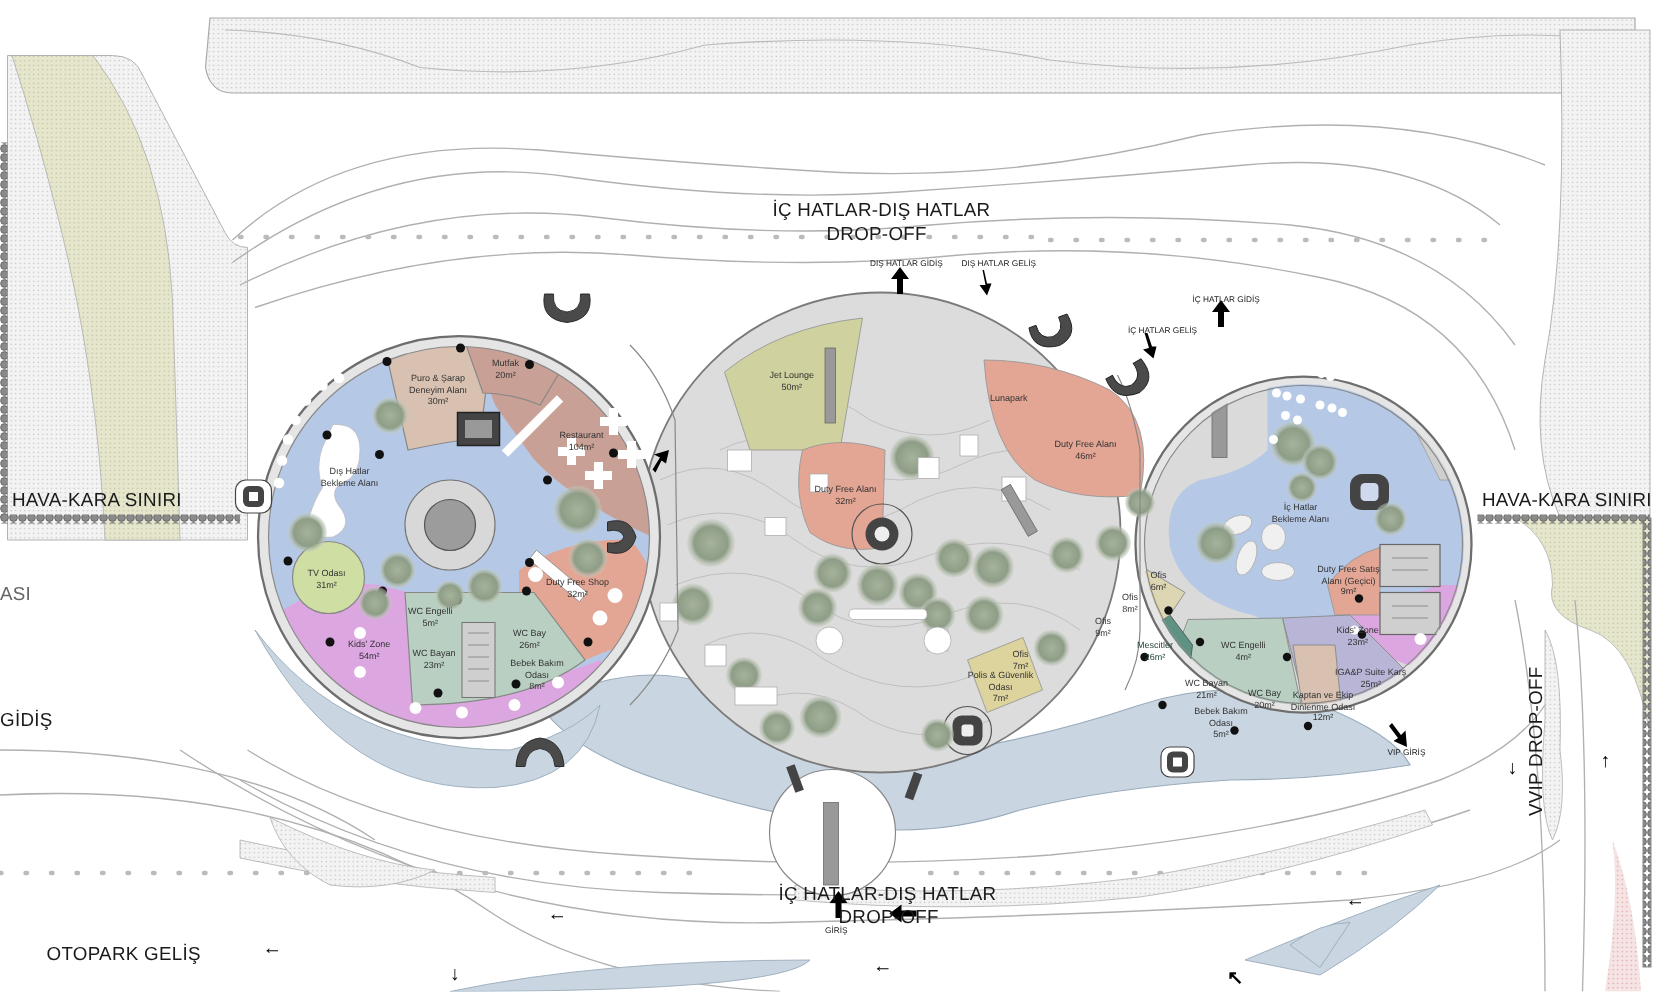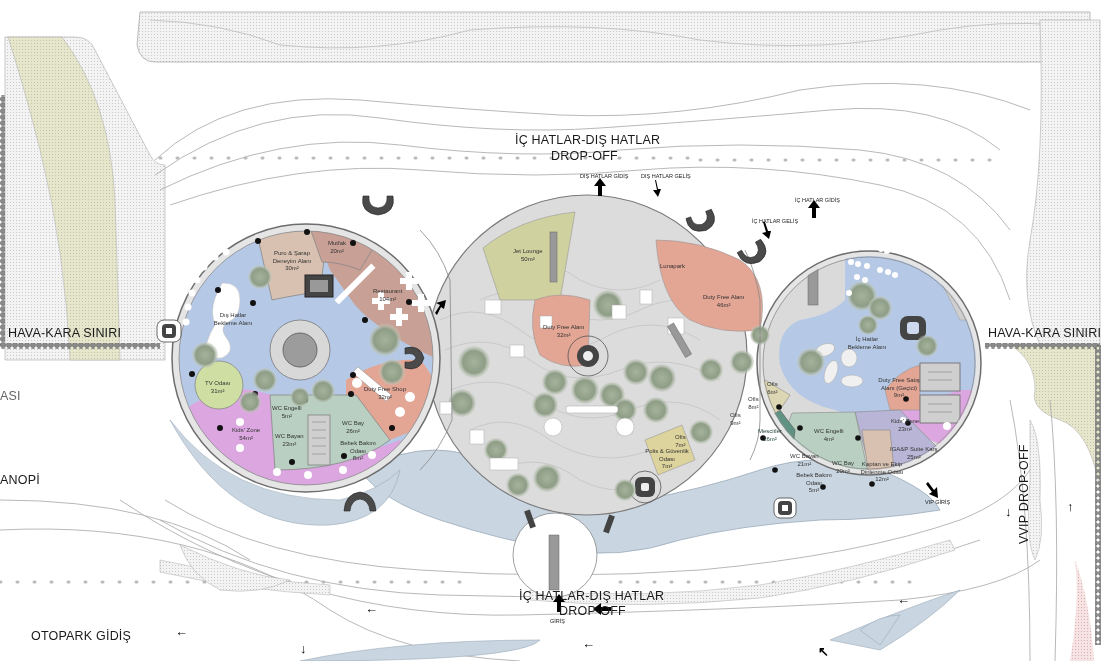--- a/index.html
+++ b/index.html
@@ -362,23 +362,23 @@
 
 <div class="lbl big" style="left:8px; top:327px;">HAVA-KARA SINIRI</div>
 <div class="lbl big" style="left:988px; top:327px;">HAVA-KARA SINIRI</div>
 
 <div class="lbl big" style="left:515px; top:134px;">İÇ HATLAR-DIŞ HATLAR</div>
 <div class="lbl big" style="left:551px; top:150px;">DROP-OFF</div>
 
 <div class="lbl big" style="left:519px; top:590px;">İÇ HATLAR-DIŞ HATLAR</div>
 <div class="lbl big" style="left:559px; top:605px;">DROP-OFF</div>
 
-<div class="lbl big" style="left:31px; top:630px;">OTOPARK GİDİŞ</div>
+<div class="lbl big" style="left:31px; top:630px;">OTOPARK GELİŞ</div>
 <div class="lbl big" style="left:0px; top:390px; color:#666;">ASI</div>
-<div class="lbl big" style="left:0px; top:474px;">ANOPİ</div>
+<div class="lbl big" style="left:0px; top:474px;">GİDİŞ</div>
 <div class="lbl big vert" style="left:1018px; top:544px;">VVIP DROP-OFF</div>
 
 <div class="lbl tiny" style="left:580px; top:173px;">DIŞ HATLAR GİDİŞ</div>
 <div class="lbl tiny" style="left:641px; top:173px;">DIŞ HATLAR GELİŞ</div>
 <div class="lbl tiny" style="left:795px; top:197px;">İÇ HATLAR GİDİŞ</div>
 <div class="lbl tiny" style="left:752px; top:218px;">İÇ HATLAR GELİŞ</div>
 <div class="lbl tiny" style="left:925px; top:499px;">VIP GİRİŞ</div>
 <div class="lbl tiny" style="left:550px; top:618px;">GİRİŞ</div>
 
 <div class="arrow" style="left:365px; top:602px;">←</div>

